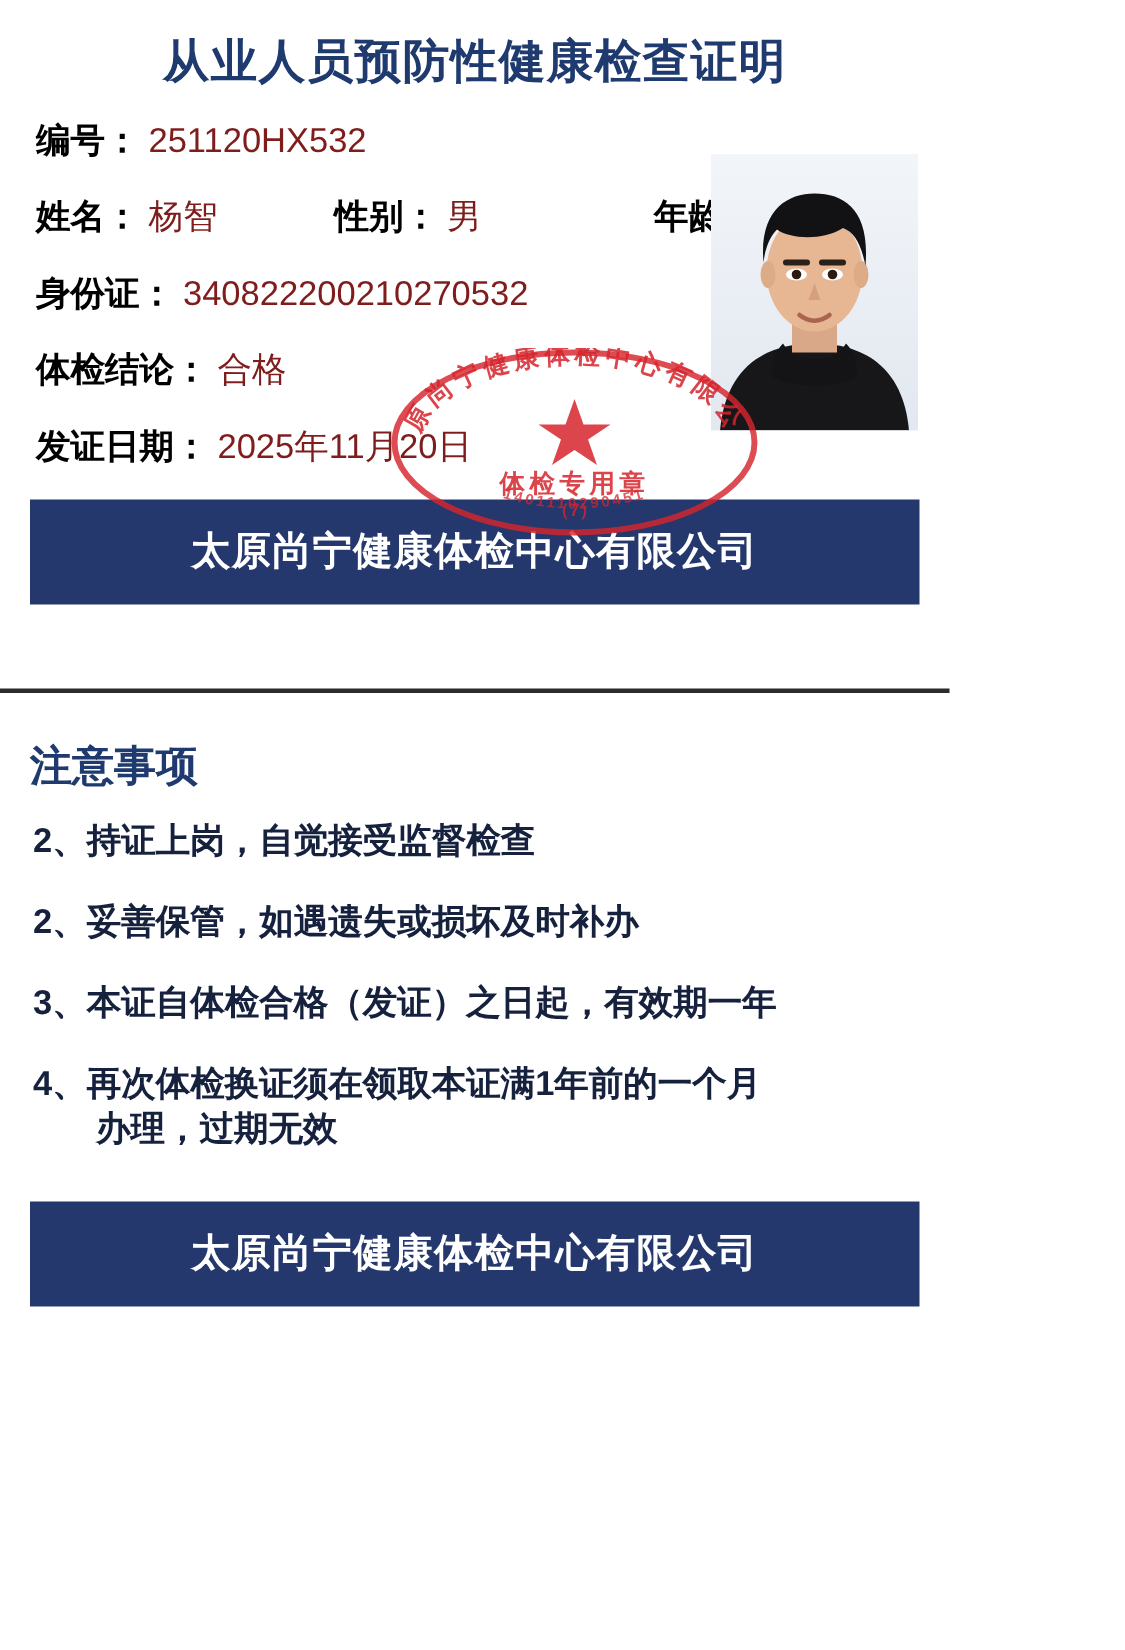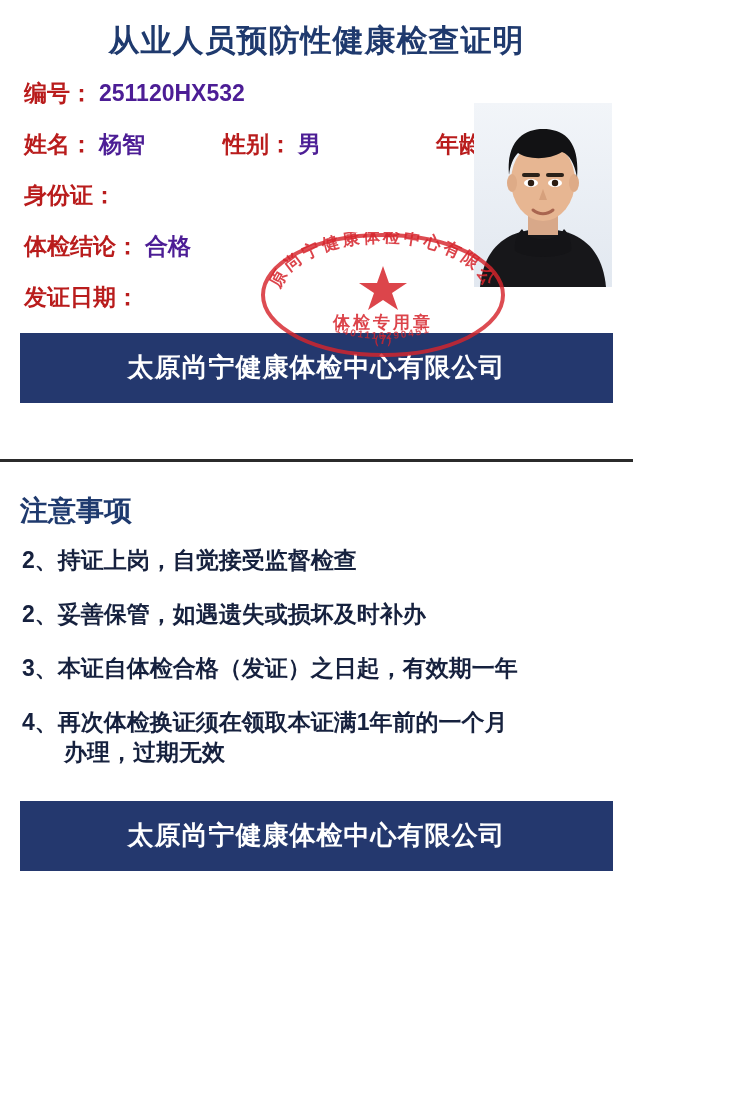--- a/index.html
+++ b/index.html
@@ -50,25 +50,25 @@
     align-items: baseline;
     font-size: 23px;
     font-weight: bold;
     color: #16213e;
     margin-bottom: 20px;
     white-space: nowrap;
   }
 
   .label {
     font-weight: bold;
-    color: #b91c1c;
+    color: #000000;
   }
   .value {
-    font-weight: bold;
-    color: #4c1d95;
+    font-weight: normal;
+    color: #7f1d1d;
     margin-left: 6px;
   }
 
   .field-row .gap-sex { margin-left: 78px; }
   .field-row .gap-age { margin-left: 115px; }
 
   
   .photo-box {
     position: absolute;
     right: 21px;
@@ -157,29 +157,31 @@
         <span class="label">姓名：</span>
         <span class="value">杨智</span>
         <span class="label gap-sex">性别：</span>
         <span class="value">男</span>
         <span class="label gap-age">年龄：</span>
         <span class="value">40</span>
       </div>
 
       <div class="field-row">
         <span class="label">身份证：</span>
+        <span class="value">340822200210270532</span>
       </div>
 
       <div class="field-row">
         <span class="label">体检结论：</span>
         <span class="value">合格</span>
       </div>
 
       <div class="field-row">
         <span class="label">发证日期：</span>
+        <span class="value">2025年11月20日</span>
       </div>
 
     </div>
 
     <div class="photo-box">
       <svg class="photo-svg" viewBox="0 0 138 184">
         <defs>
           <linearGradient id="bgp" x1="0" y1="0" x2="0" y2="1">
             <stop offset="0%" stop-color="#f2f5f9"></stop>
             <stop offset="100%" stop-color="#e2e8f0"></stop>

